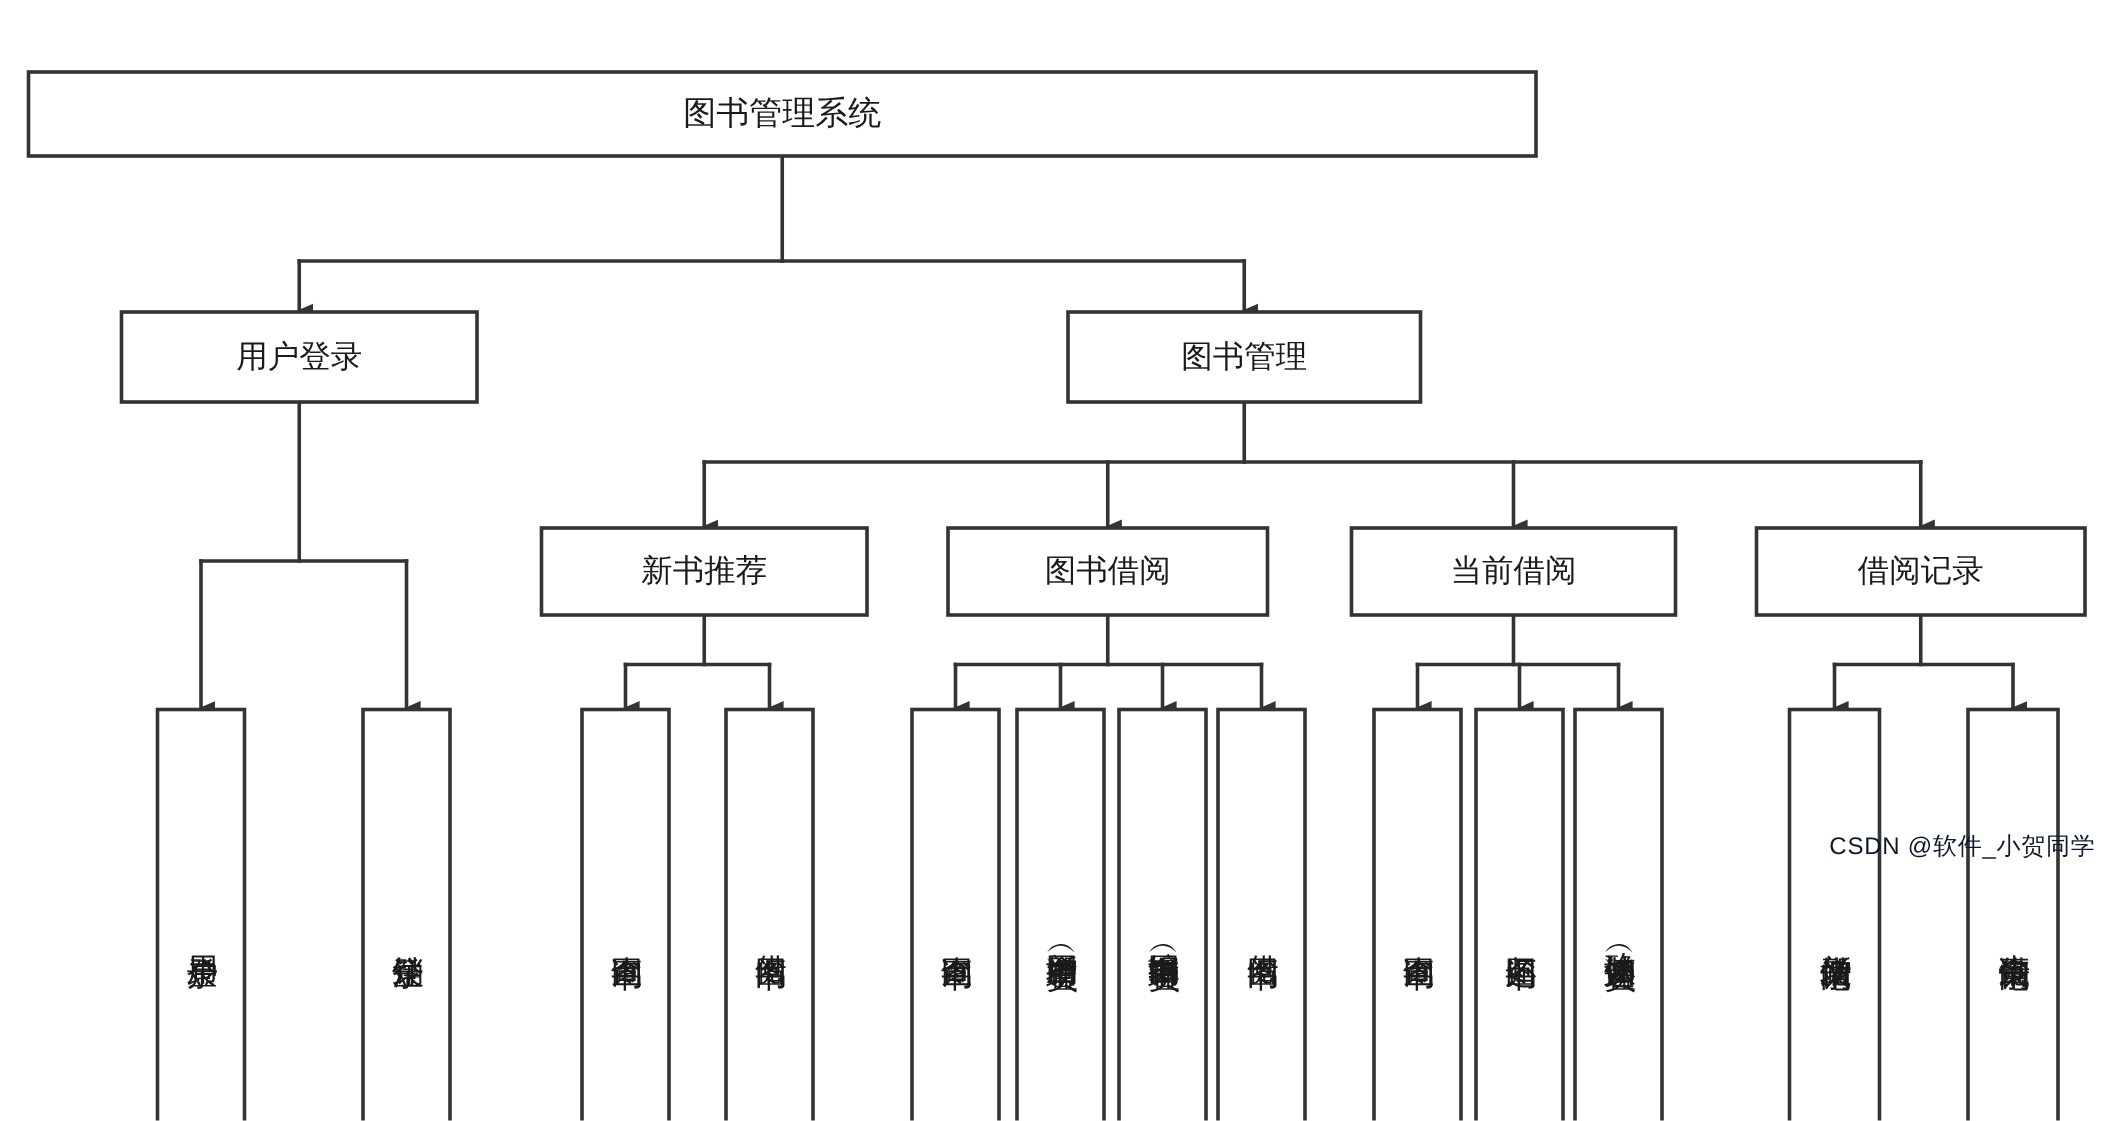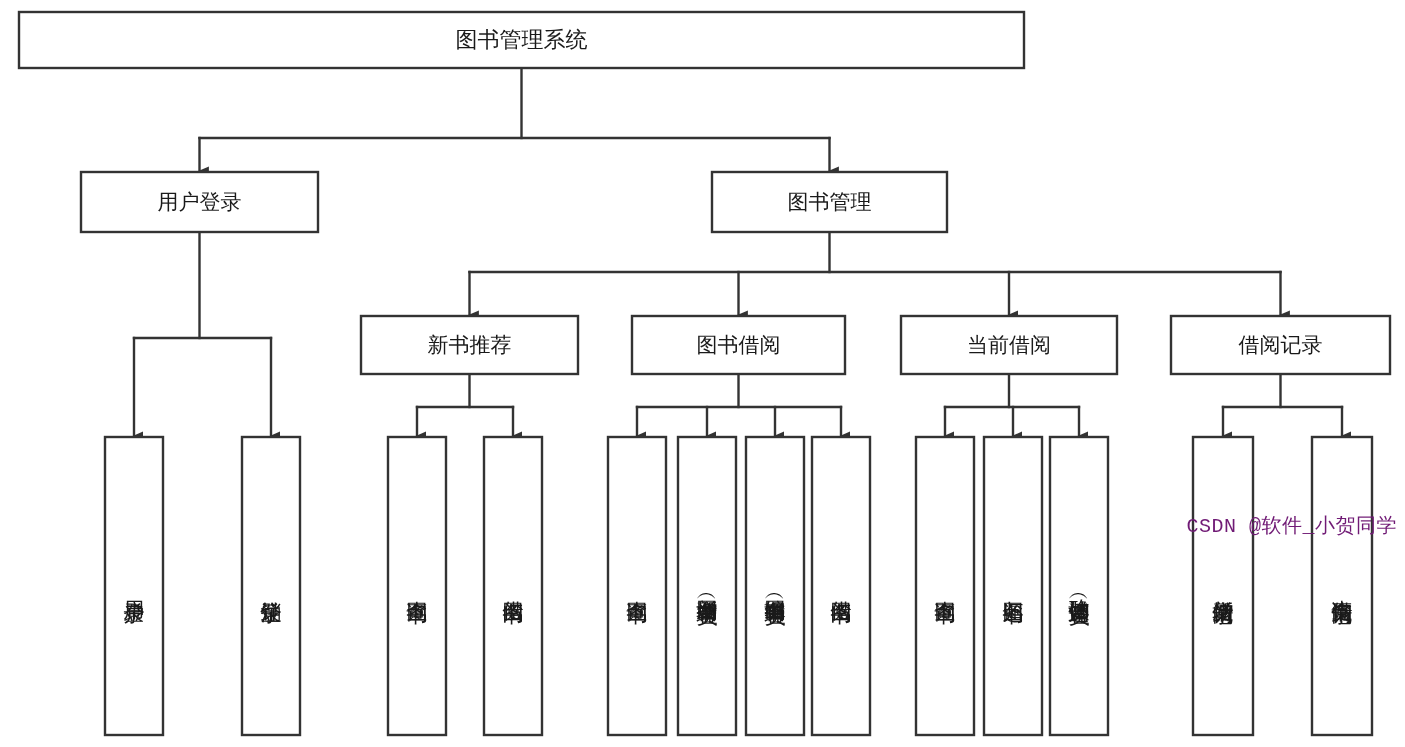--- a/index.html
+++ b/index.html
@@ -11,20 +11,21 @@
     width: 1405px;
     height: 747px;
     font-family: "Liberation Sans", "DejaVu Sans", sans-serif;
     overflow: hidden;
   }
   #diagram-root {
     position: relative;
     width: 1405px;
     height: 543px;
     background: #ffffff;
+    margin-top: 36px;
   }
   svg#flow {
     position: absolute;
     left: 0;
     top: 0;
     width: 1405px;
     height: 747px;
     display: block;
   }
   .node-box {
@@ -69,23 +70,23 @@
     line-height: 1.04;
     color: #1a1a1a;
     letter-spacing: 1px;
     white-space: nowrap;
     pointer-events: none;
   }
   .watermark {
     position: absolute;
     right: 8px;
     bottom: 4px;
-    font-family: Liberation Mono, monospace;
-    font-size: 20px;
-    color: #701a75;
+    font-family: Liberation Sans, sans-serif;
+    font-size: 16px;
+    color: #0f172a;
     white-space: nowrap;
     letter-spacing: 0.5px;
   }
 </style>
 </head>
 <body>
 
 <div id="diagram-root">
 
   <svg id="flow" viewBox="0 0 1405 747">

